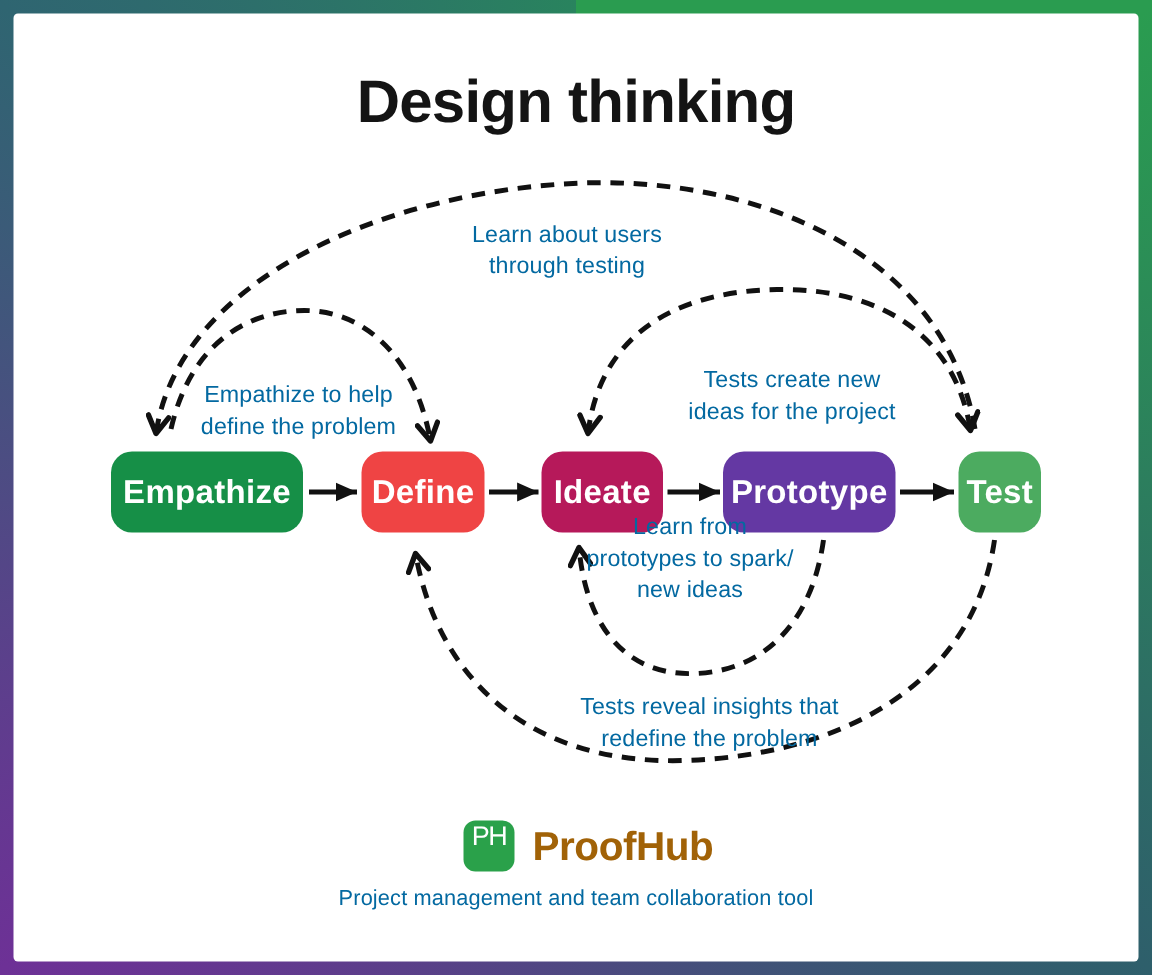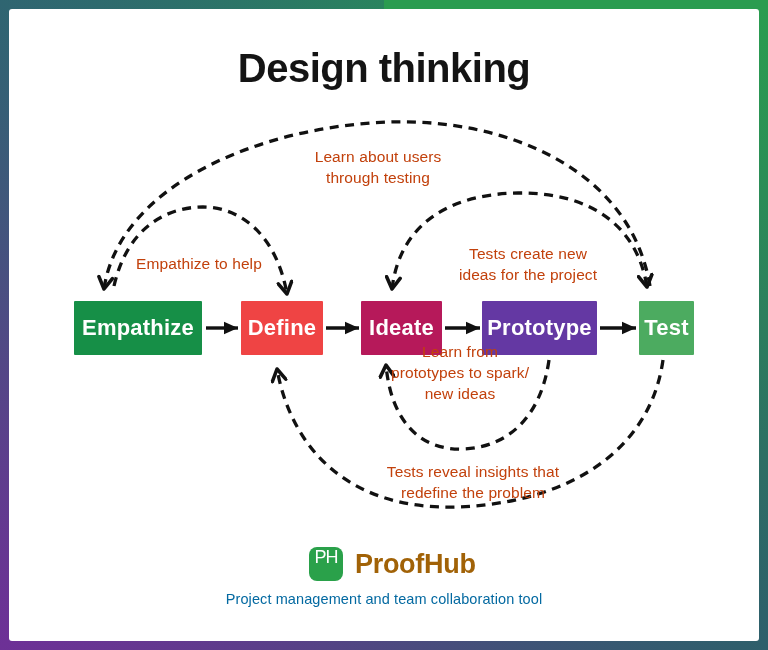--- a/index.html
+++ b/index.html
@@ -13,27 +13,27 @@
   #canvas{
     position:absolute;left:9px;top:9px;right:9px;bottom:9px;
     background:#ffffff;border-radius:3px;overflow:hidden;
   }
   #arrow-layer{position:absolute;left:-9px;top:-9px;width:768px;height:650px;pointer-events:none;}
   .title{
     position:absolute;left:0;top:37px;width:750px;text-align:center;
     font-size:40px;font-weight:700;color:#141414;letter-spacing:-0.5px;
   }
   .stage{
-    position:absolute;top:292px;height:54px;border-radius:1px;
+    position:absolute;top:292px;height:54px;border-radius:14px;
     display:flex;align-items:center;justify-content:center;
     color:#ffffff;font-weight:700;font-size:22px;letter-spacing:0.2px;
   }
   .ann{
     position:absolute;text-align:center;font-size:15.5px;font-weight:500;
-    color:#c2410c;line-height:21px;letter-spacing:0.1px;
+    color:#0369a1;line-height:21px;letter-spacing:0.1px;
   }
   .footer-logo{
     position:absolute;left:300px;top:538px;width:34px;height:34px;border-radius:8px;
     display:flex;align-items:flex-start;justify-content:center;
     color:#ffffff;font-weight:400;font-size:18px;letter-spacing:-1px;
   }
   .footer-brand{
     position:absolute;left:346px;top:538px;height:34px;display:flex;align-items:center;
     font-size:27px;font-weight:700;color:#a16207;letter-spacing:-0.3px;
   }
@@ -94,20 +94,21 @@
     <div class="stage" style="left: 630px; width: 55px; background-color: rgb(76, 171, 96);">
         <span>Test</span>
       </div>
 
     <div class="ann" style="left:259px;top:137px;width:220px;">
       <div>Learn about users</div>
       <div>through testing</div>
     </div>
     <div class="ann" style="left:80px;top:244px;width:220px;">
       <div>Empathize to help</div>
+      <div>define the problem</div>
     </div>
     <div class="ann" style="left:409px;top:234px;width:220px;">
       <div>Tests create new</div>
       <div>ideas for the project</div>
     </div>
     <div class="ann" style="left:341px;top:332px;width:220px;">
       <div>Learn from</div>
       <div>prototypes to spark/</div>
       <div>new ideas</div>
     </div>

